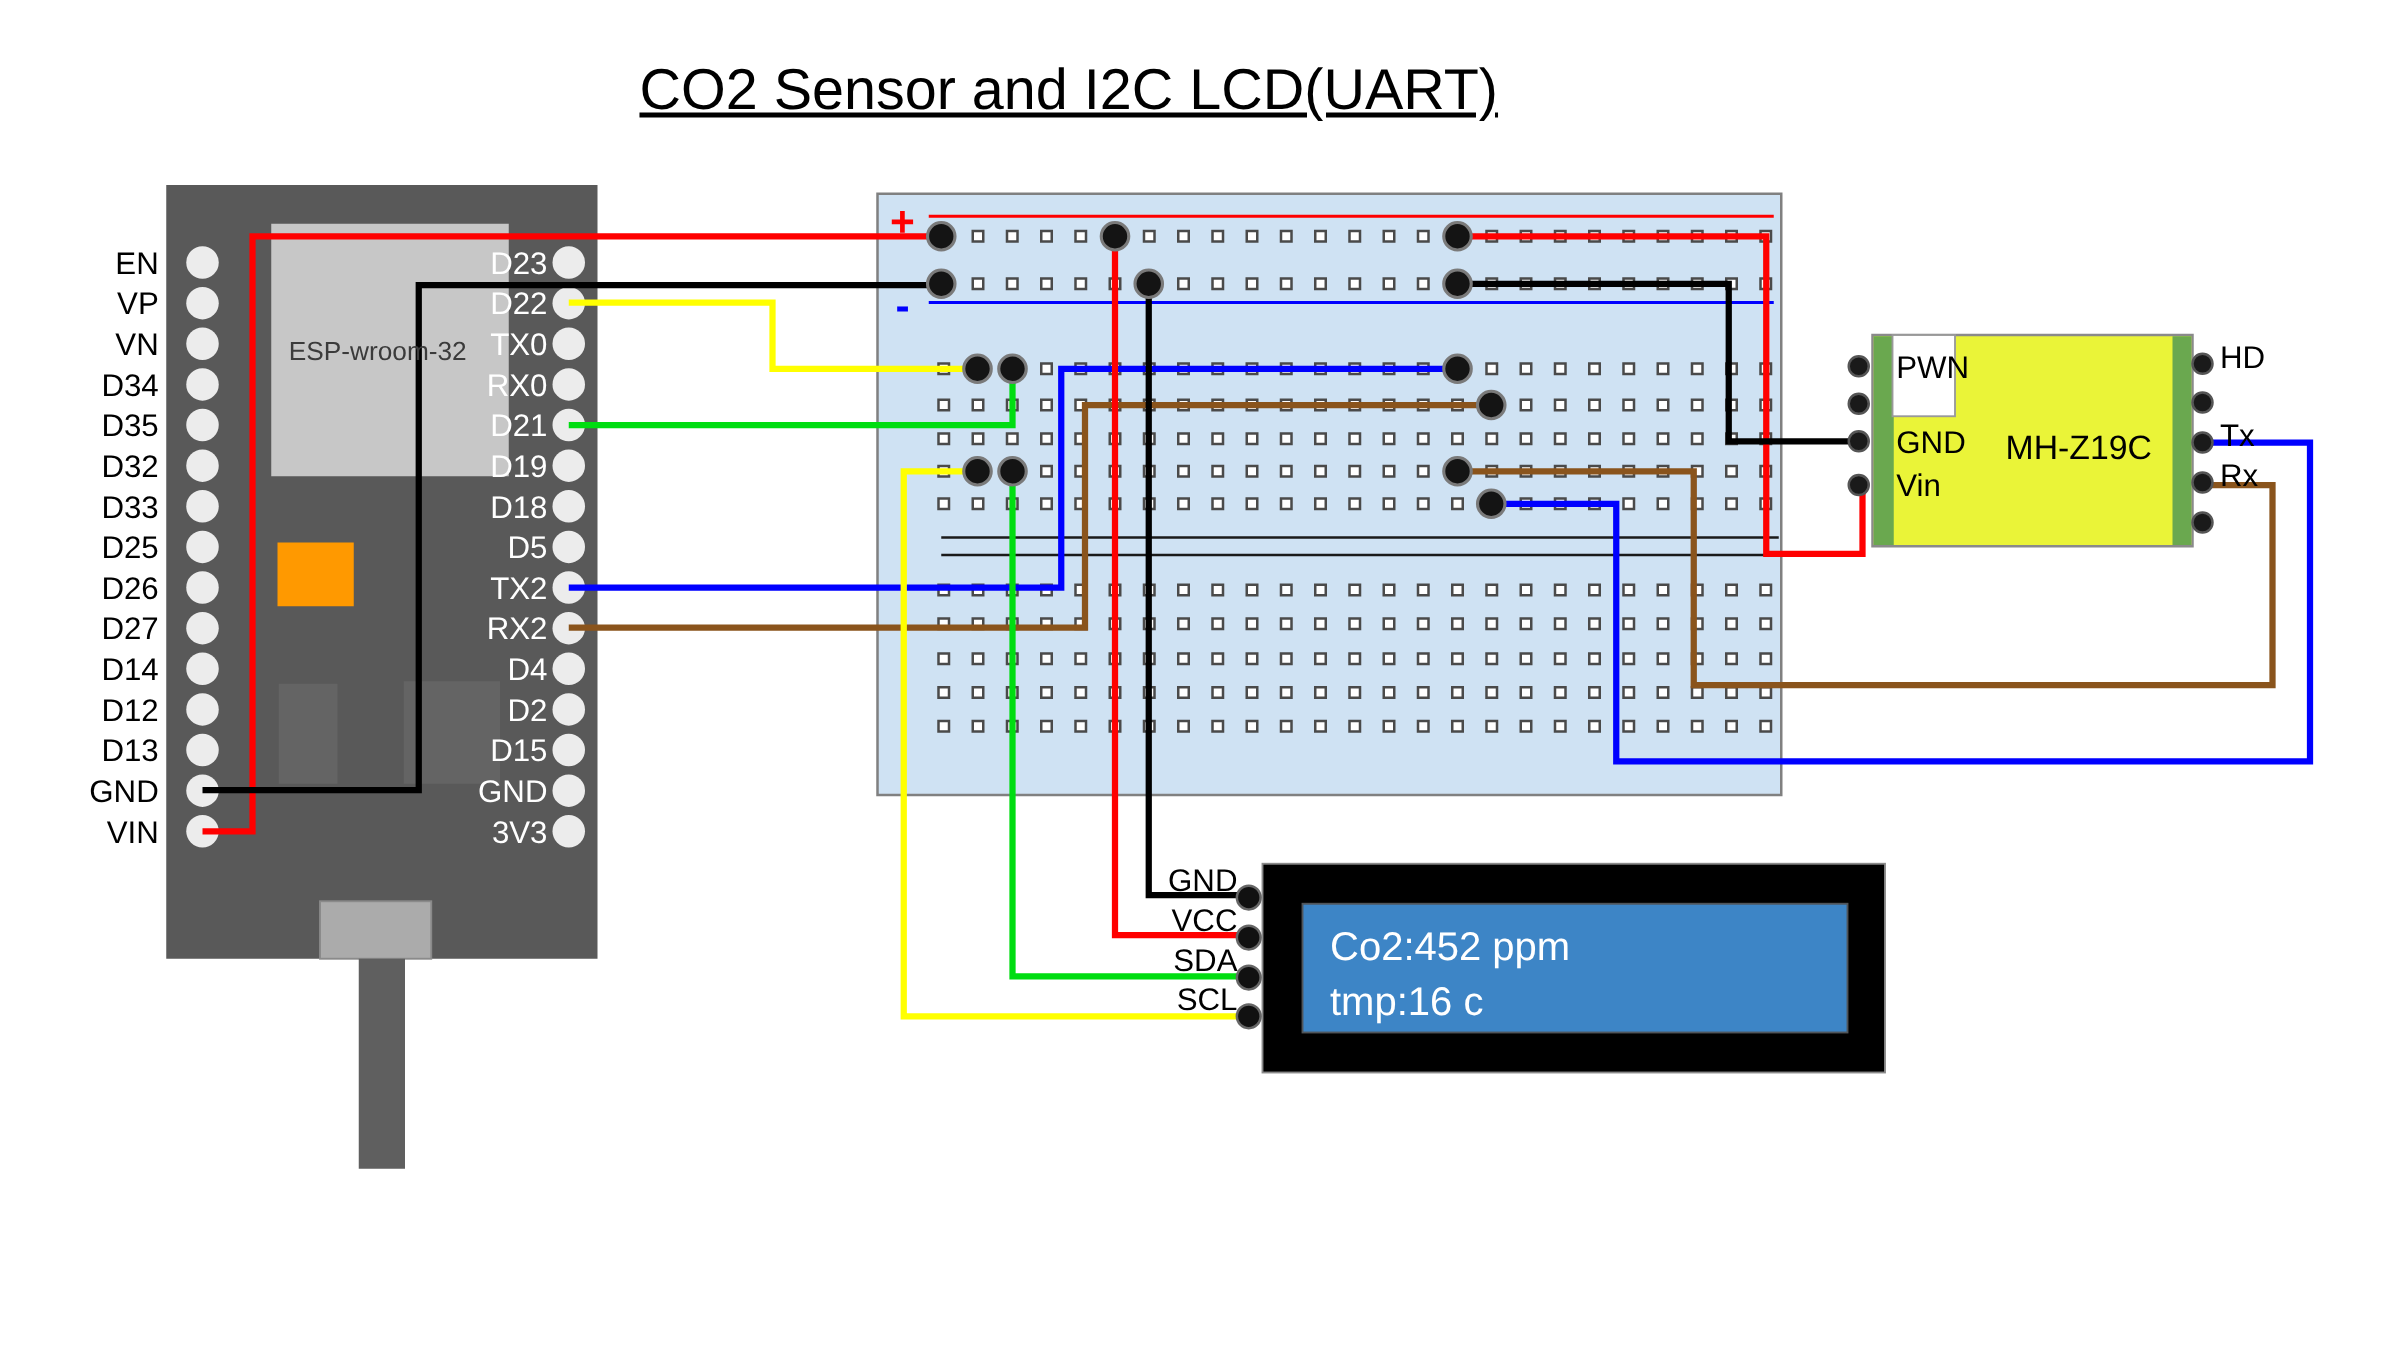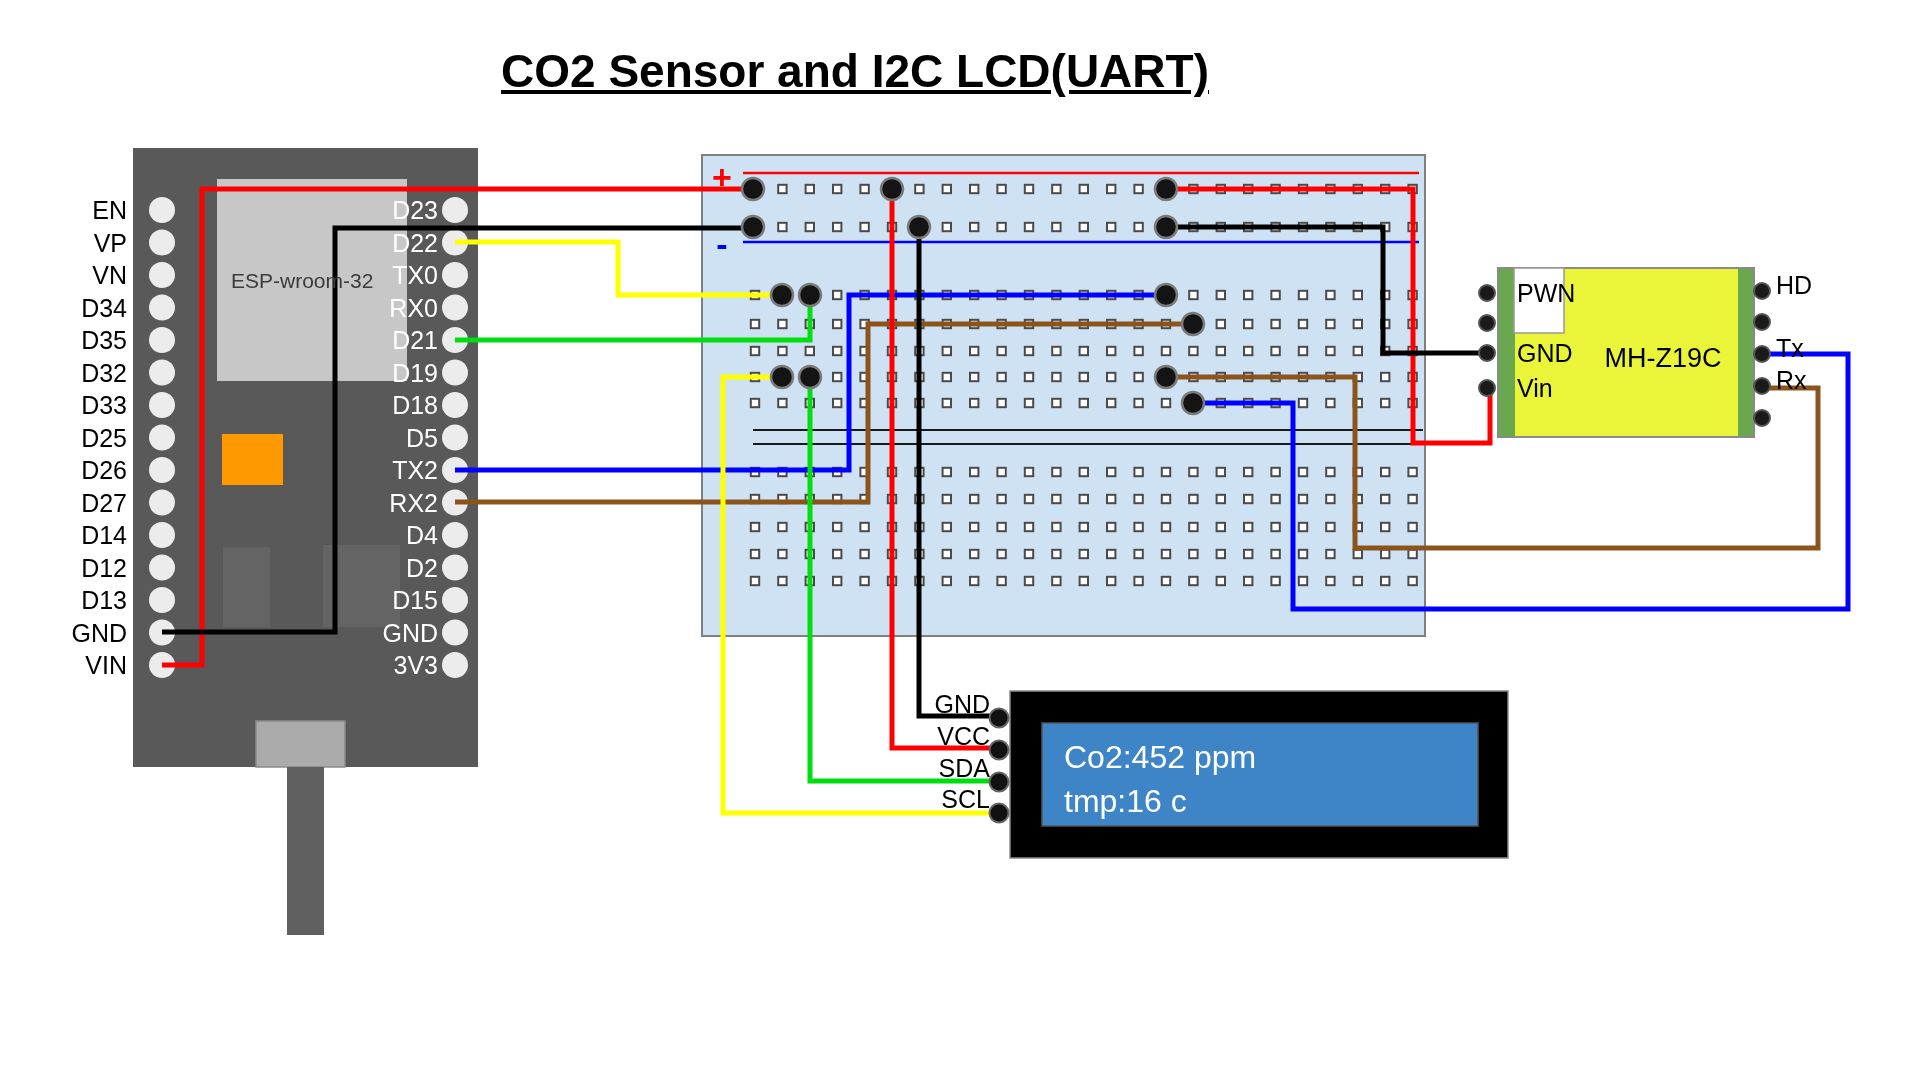--- a/index.html
+++ b/index.html
@@ -1,19 +1,19 @@
 <!DOCTYPE html>
 <html><head>
 <meta charset="utf-8">
 <style>
   html,body{margin:0;padding:0;background:#fff;}
   .stage{position:relative;width:1920px;height:1080px;background:#ffffff;overflow:hidden;
          font-family:"Liberation Sans", sans-serif;}
   .title{position:absolute;top:44px;left:460px;width:790px;text-align:center;
-         font-size:46px;font-weight:bold;text-decoration:underline;color:#000;}
+         font-size:46px;font-weight:normal;text-decoration:underline;color:#000;}
   svg{position:absolute;left:0;top:0;}
   text{font-family:"Liberation Sans", sans-serif;}
 </style>
 </head>
 <body>
 
 <div class="stage">
   <div class="title">CO2 Sensor and I2C LCD(UART)</div>
 
   <svg width="1920" height="1080" viewBox="0 0 1920 1080">

